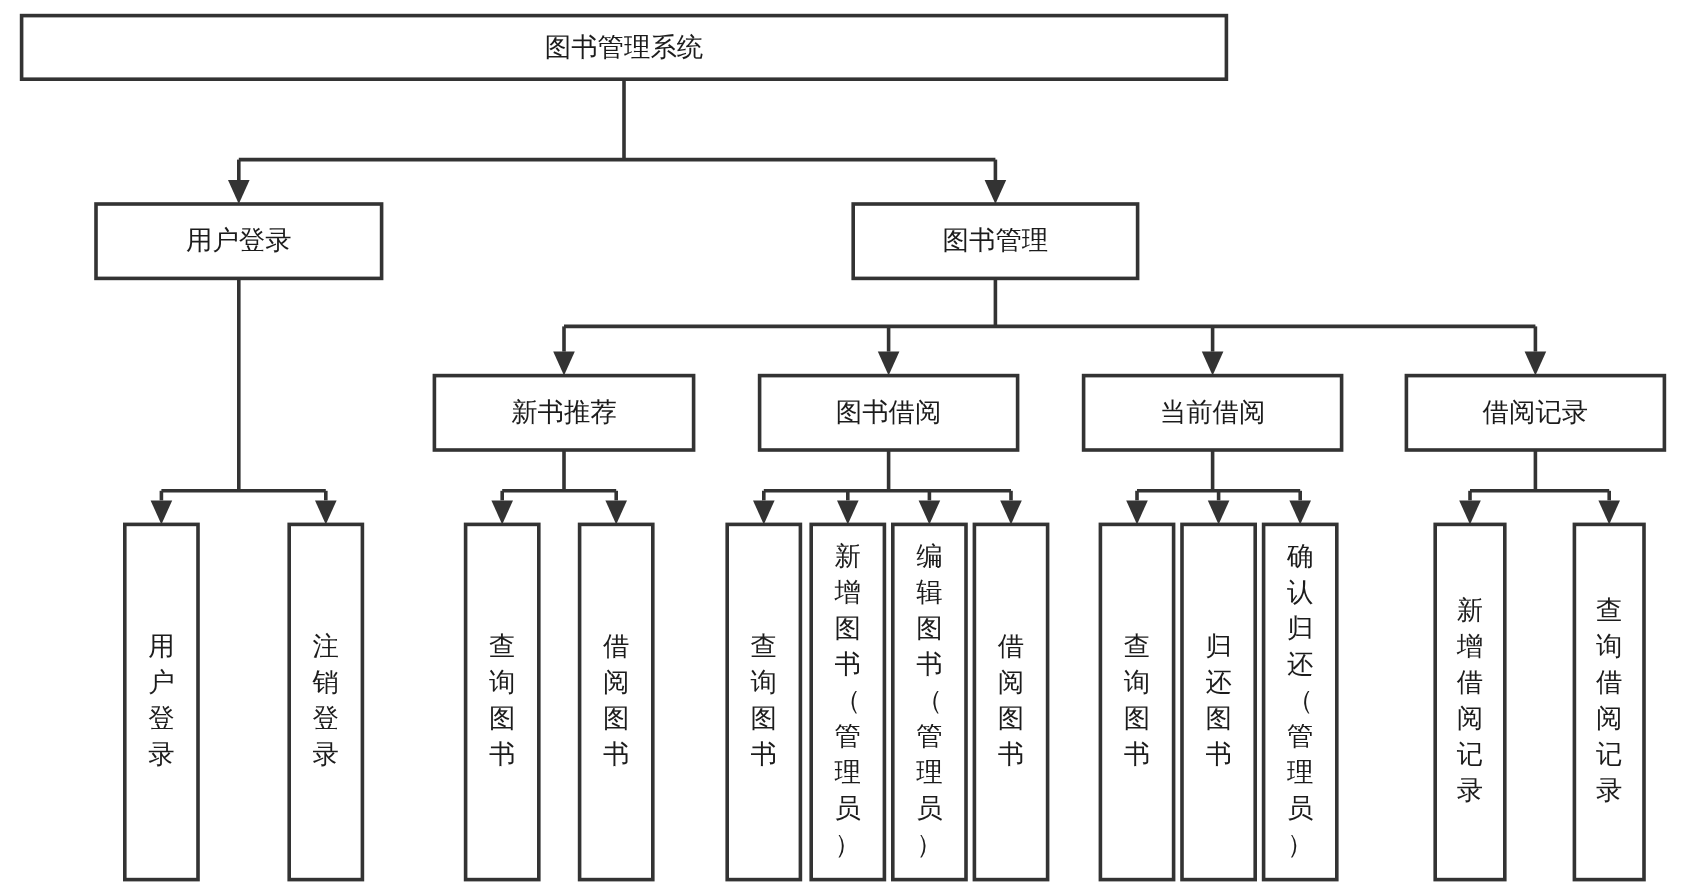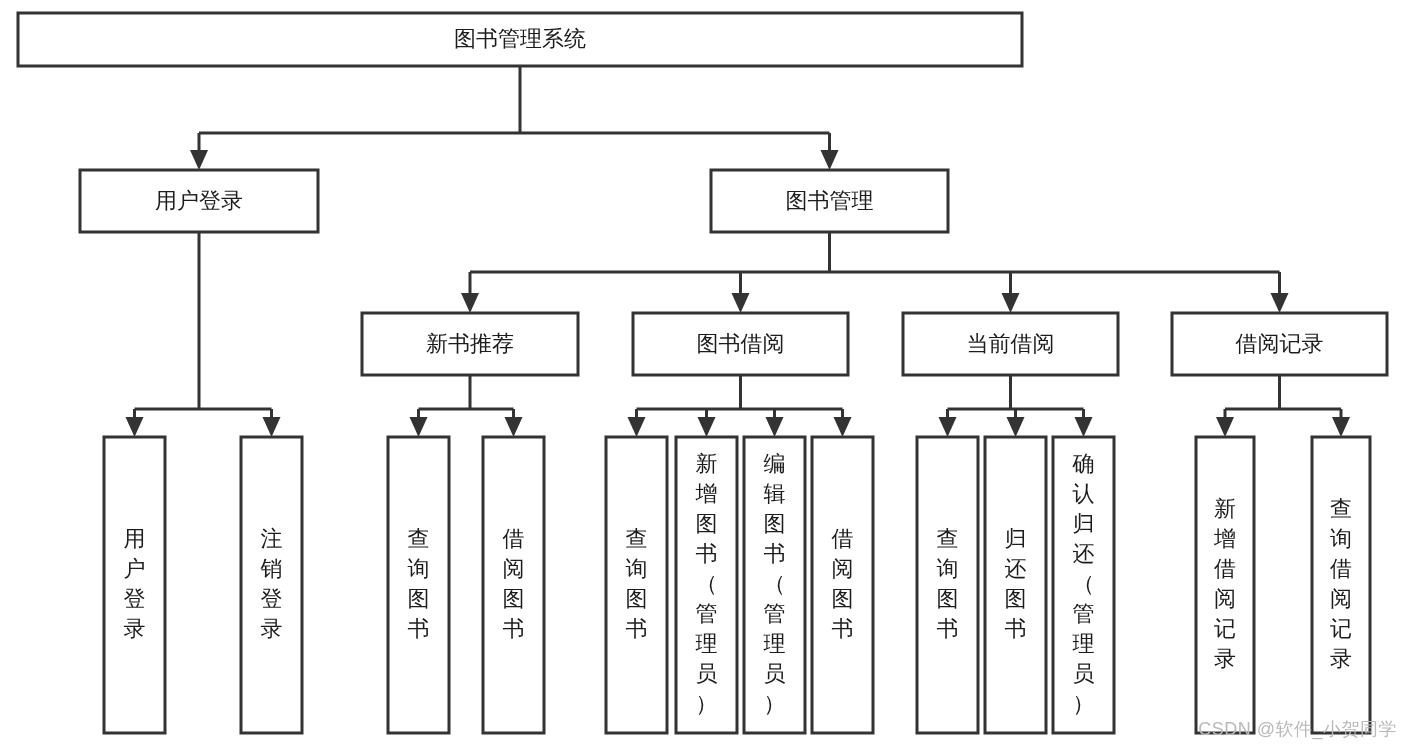--- a/index.html
+++ b/index.html
@@ -202,14 +202,13 @@
         <g>
           <rect x="1196" y="437" width="58" height="296" class="node-box"></rect>
           <text x="1225" y="0" class="node-label-v"><tspan x="1225" y="516">新</tspan><tspan x="1225" y="546">增</tspan><tspan x="1225" y="576">借</tspan><tspan x="1225" y="606">阅</tspan><tspan x="1225" y="636">记</tspan><tspan x="1225" y="666">录</tspan></text>
         </g>
         <g>
           <rect x="1312" y="437" width="58" height="296" class="node-box"></rect>
           <text x="1341" y="0" class="node-label-v"><tspan x="1341" y="516">查</tspan><tspan x="1341" y="546">询</tspan><tspan x="1341" y="576">借</tspan><tspan x="1341" y="606">阅</tspan><tspan x="1341" y="636">记</tspan><tspan x="1341" y="666">录</tspan></text>
         </g>
       </g>
   </svg>
-  <div class="watermark-text">CSDN @软件_小贺同学</div>
 </div>
 
 </body></html>

